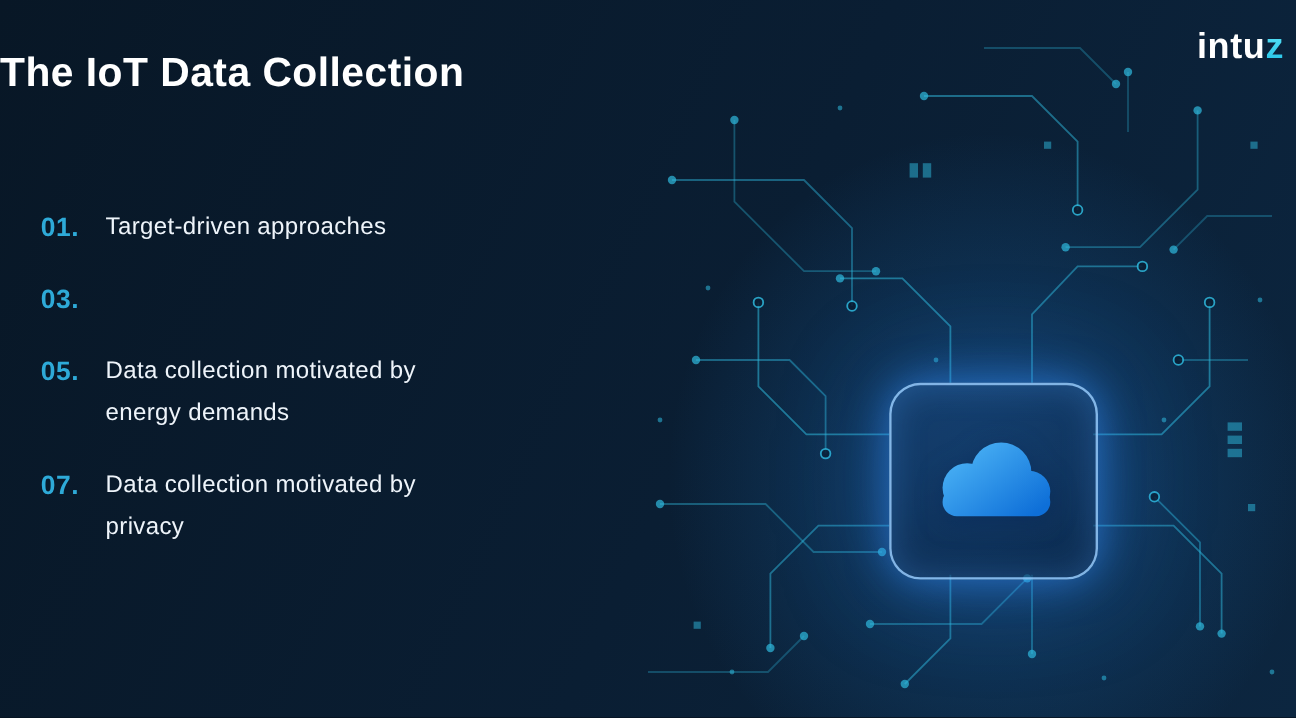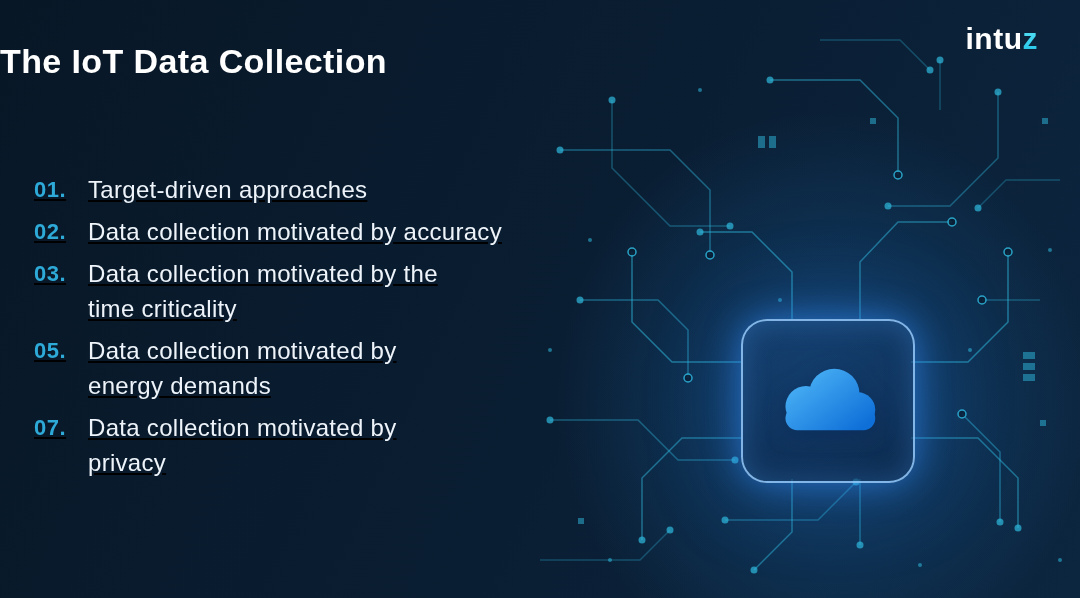--- a/index.html
+++ b/index.html
@@ -12,39 +12,39 @@
     position:relative;width:1080px;height:598px;overflow:hidden;
     background:linear-gradient(115deg,#081726 0%,#0a1e33 55%,#0c2640 100%);
   }
   
   .title{
     position:absolute;top:32px;left:0;width:1080px;text-align:left;
     color:#ffffff;font-size:34px;font-weight:700;line-height:58px;letter-spacing:.4px;
     z-index:3;
   }
   .logo{
-    position:absolute;top:22px;right:42px;z-index:4;
+    position:absolute;top:22px;right:10px;z-index:4;
     font-size:30px;font-weight:700;letter-spacing:.5px;line-height:34px;
   }
   .logo .lw{color:#ffffff;}
   .logo .la{
     background:linear-gradient(180deg,#63e9fa,#1fc0e6);
     -webkit-background-clip:text;background-clip:text;color:transparent;
   }
   
   .list{
     position:absolute;left:34px;top:172px;z-index:3;
-    display:flex;flex-direction:column;gap:7px;width:520px;text-decoration:underline;
+    display:flex;flex-direction:column;gap:25px;width:520px;
   }
   .item{display:flex;align-items:flex-start;}
   .num{
     flex:0 0 54px;font-size:22px;font-weight:700;color:#2eaad8;line-height:35px;letter-spacing:.5px;
   }
   .txt{
-    font-size:24px;color:#eef4fa;line-height:35px;letter-spacing:.3px;white-space:pre-line;
+    font-size:20px;color:#eef4fa;line-height:35px;letter-spacing:.3px;white-space:pre-line;
   }
   
   .circuit{position:absolute;top:0;right:0;z-index:1;}
   
   .chip{
     position:absolute;left:741px;top:319px;width:170px;height:160px;z-index:2;
     border-radius:26px;
     border:2px solid rgba(150,205,255,.85);
     background:linear-gradient(160deg,rgba(28,74,134,.45),rgba(10,34,68,.6));
     box-shadow:0 0 34px rgba(55,145,255,.55),0 0 90px rgba(40,120,230,.35),
@@ -65,27 +65,21 @@
   <div class="title">
     <div>The IoT Data Collection</div>
   </div>
 
   <div class="list">
     <div class="item">
       <span class="num">01.</span>
       <span class="txt">Target-driven approaches</span>
     </div>
     <div class="item">
-      <span class="num">02.</span>
-      <span class="txt">Data collection motivated by accuracy</span>
-    </div>
-    <div class="item">
       <span class="num">03.</span>
-      <span class="txt">Data collection motivated by the
-time criticality</span>
     </div>
     <div class="item">
       <span class="num">05.</span>
       <span class="txt">Data collection motivated by
 energy demands</span>
     </div>
     <div class="item">
       <span class="num">07.</span>
       <span class="txt">Data collection motivated by
 privacy</span>

